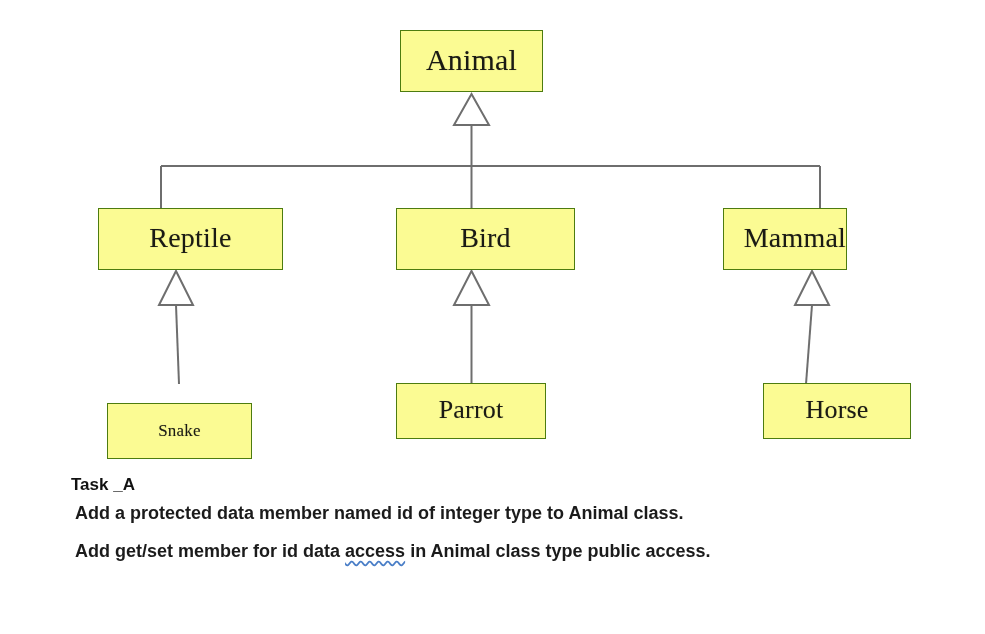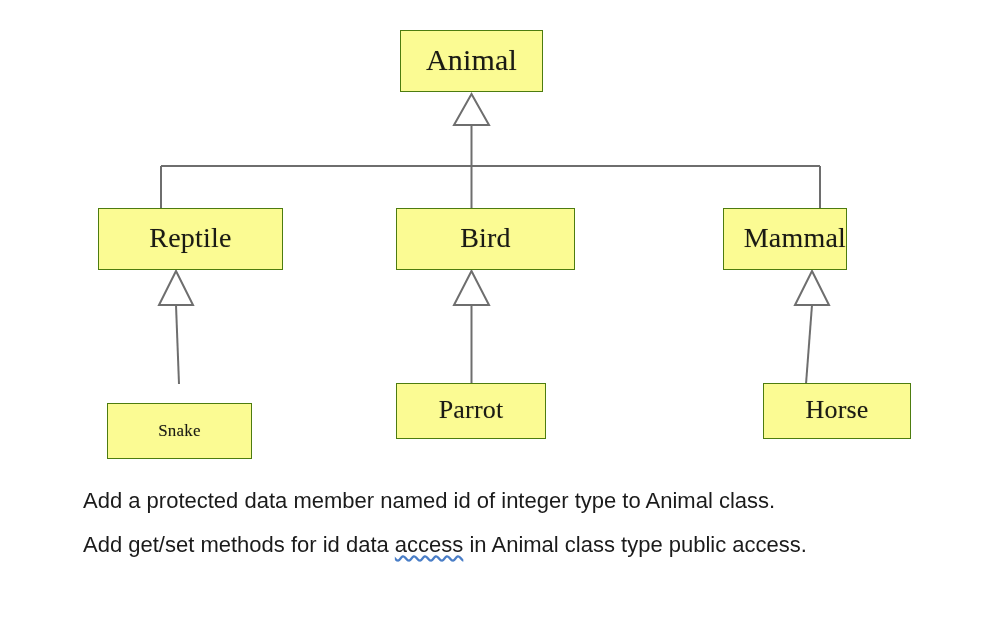--- a/index.html
+++ b/index.html
@@ -66,25 +66,25 @@
   .task-title {
     font-family: "Liberation Sans", sans-serif;
     font-weight: bold;
     font-size: 17px;
     color: #111111;
     line-height: 1.35;
     margin: 0 0 2px 0;
   }
   .task-desc {
     font-family: "Liberation Sans", sans-serif;
-    font-weight: normal;
-    font-size: 22px;
+    font-weight: bold;
+    font-size: 18px;
     color: #1b1b1b;
     line-height: 1.35;
-    margin: 12px;
+    margin: 4px;
     white-space: nowrap;
   }
   .misspelled {
     text-decoration: underline wavy #4a7ec7;
     text-decoration-skip-ink: none;
     text-underline-offset: 3px;
   }
 </style>
 </head>
 <body>
@@ -148,20 +148,21 @@
   </div>
 
   <div class="uml-box" id="box-horse" style="left:727px; top:383px; width:148px; height:56px; font-size:26px;margin-left:36px;">
     <span class="box-label">Horse</span>
   </div>
 </div>
 
 <div id="task-block">
 
   <div class="task-group">
+    <p class="task-title">Task _A</p>
     <p class="task-desc"><span>Add a protected data member named id of integer type to Animal class.</span></p>
   </div>
 
   <div class="task-group">
-    <p class="task-desc"><span>Add get/set methods for id data </span><span class="misspelled">access</span><span> in Animal class type public access.</span></p>
+    <p class="task-desc"><span>Add get/set member for id data </span><span class="misspelled">access</span><span> in Animal class type public access.</span></p>
   </div>
 
 </div>
 
 </body></html>

